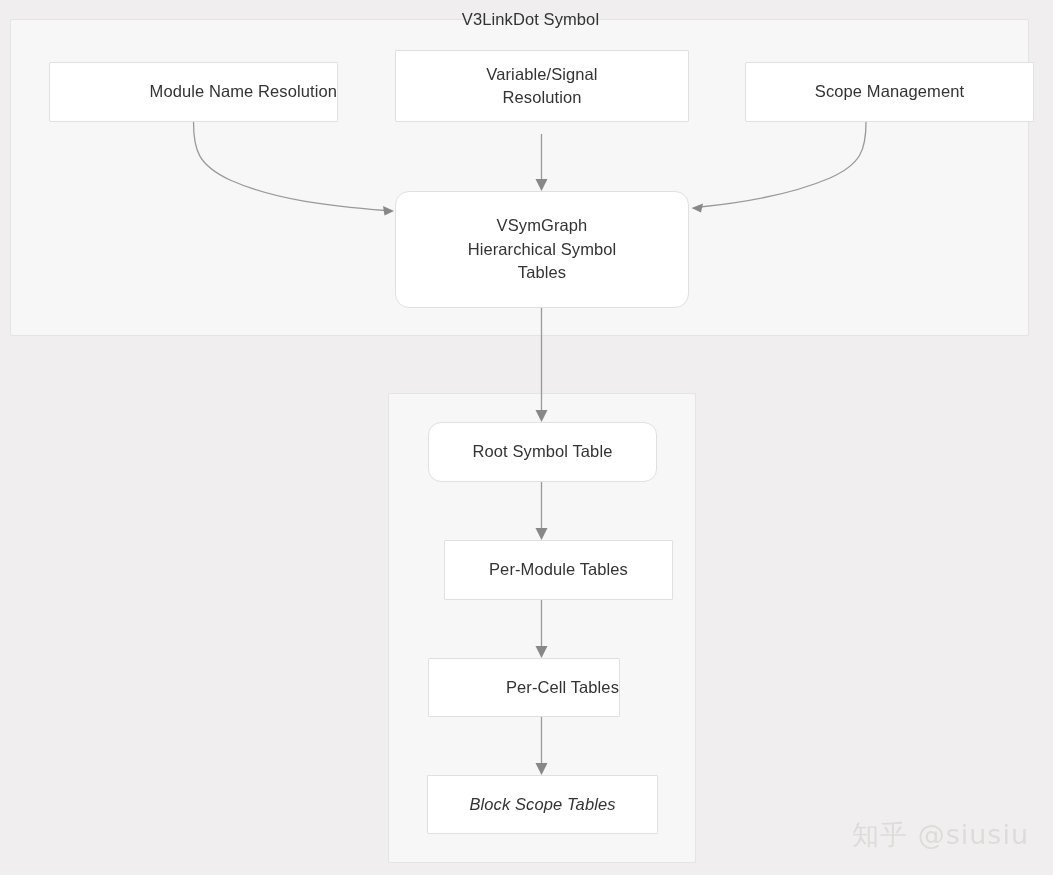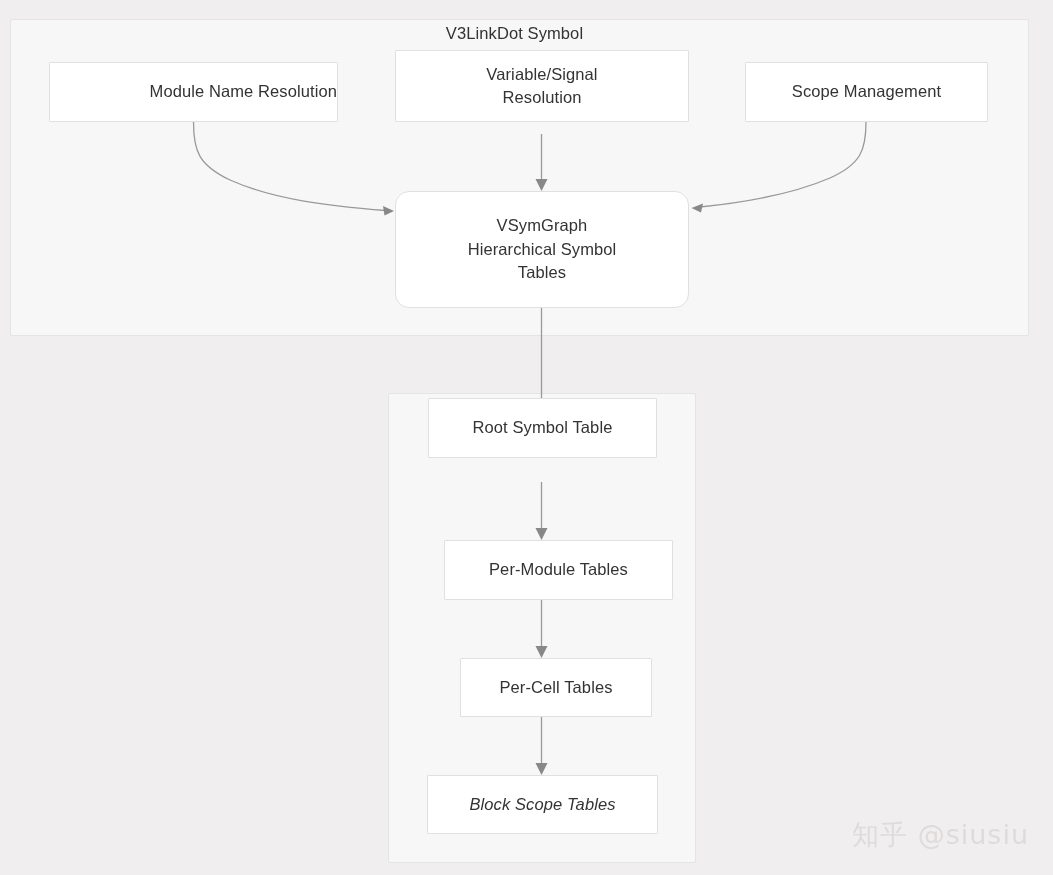--- a/index.html
+++ b/index.html
@@ -43,23 +43,24 @@
   .cluster-label {
     position: absolute;
     font-size: 16.5px;
     color: #333333;
     white-space: nowrap;
     text-align: center;
     letter-spacing: 0.1px;
   }
   #label-top {
     left: 0;
-    top: 24px;
+    top: 10px;
     width: 1029px;
     text-align: center;
+    padding-left: 16px;
   }
   #label-sub {
     left: 388px;
     top: 397px;
     width: 308px;
     text-align: center;
   }
   .node {
     position: absolute;
     background: #ffffff;
@@ -70,25 +71,25 @@
     align-items: center;
     justify-content: center;
     text-align: center;
     color: #333333;
     font-size: 16.5px;
     line-height: 1.42;
     letter-spacing: 0.1px;
   }
   #node-module-name      { left: 49px;  top: 62px;  width: 289px; height: 60px; justify-content: flex-end; }
   #node-variable-signal  { left: 395px; top: 50px;  width: 294px; height: 72px; }
-  #node-scope-management { left: 745px; top: 62px;  width: 243px; height: 60px; }
+  #node-scope-management { left: 745px; top: 62px;  width: 289px; height: 60px; }
   #node-vsymgraph        { left: 395px; top: 191px; width: 294px; height: 117px; border-radius: 14px; }
-  #node-root-symbol      { left: 428px; top: 398px; width: 229px; height: 60px; }
+  #node-root-symbol      { left: 428px; top: 422px; width: 229px; height: 60px; border-radius: 13px; }
   #node-per-module       { left: 428px; top: 540px; width: 229px; height: 60px; margin-left: 16px; }
-  #node-per-cell         { left: 460px; top: 658px; width: 192px; height: 59px; }
+  #node-per-cell         { left: 428px; top: 658px; width: 192px; height: 59px; justify-content: flex-end; }
   #node-block-scope      { left: 427px; top: 775px; width: 231px; height: 59px; font-style: italic; }
 
   #edges {
     position: absolute;
     left: 0;
     top: 0;
     width: 1053px;
     height: 875px;
     pointer-events: none;
   }

